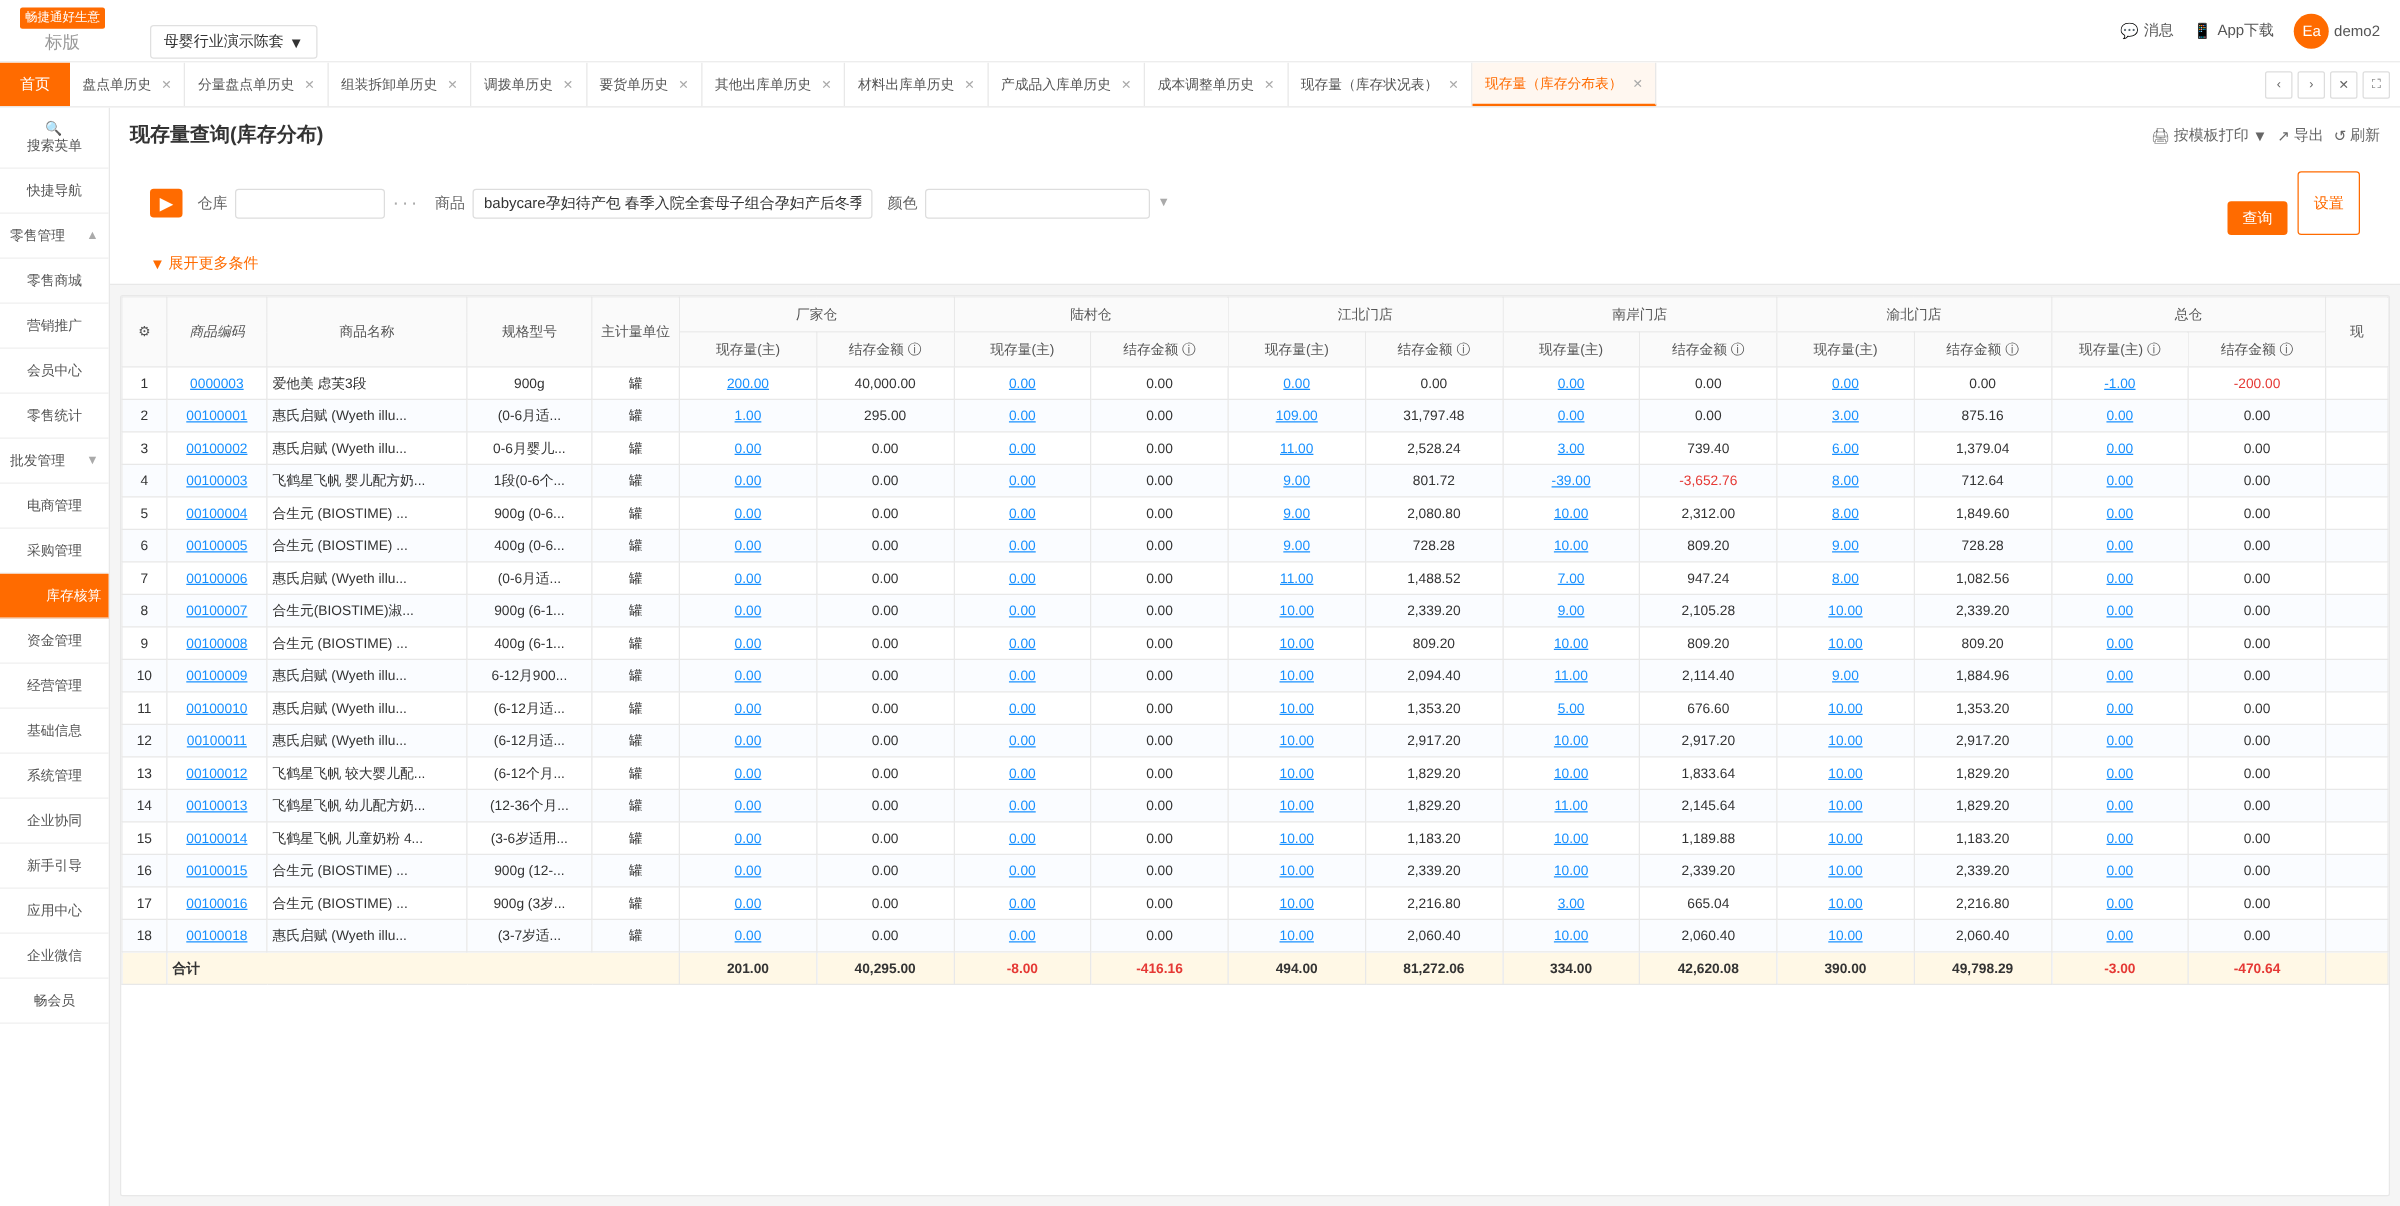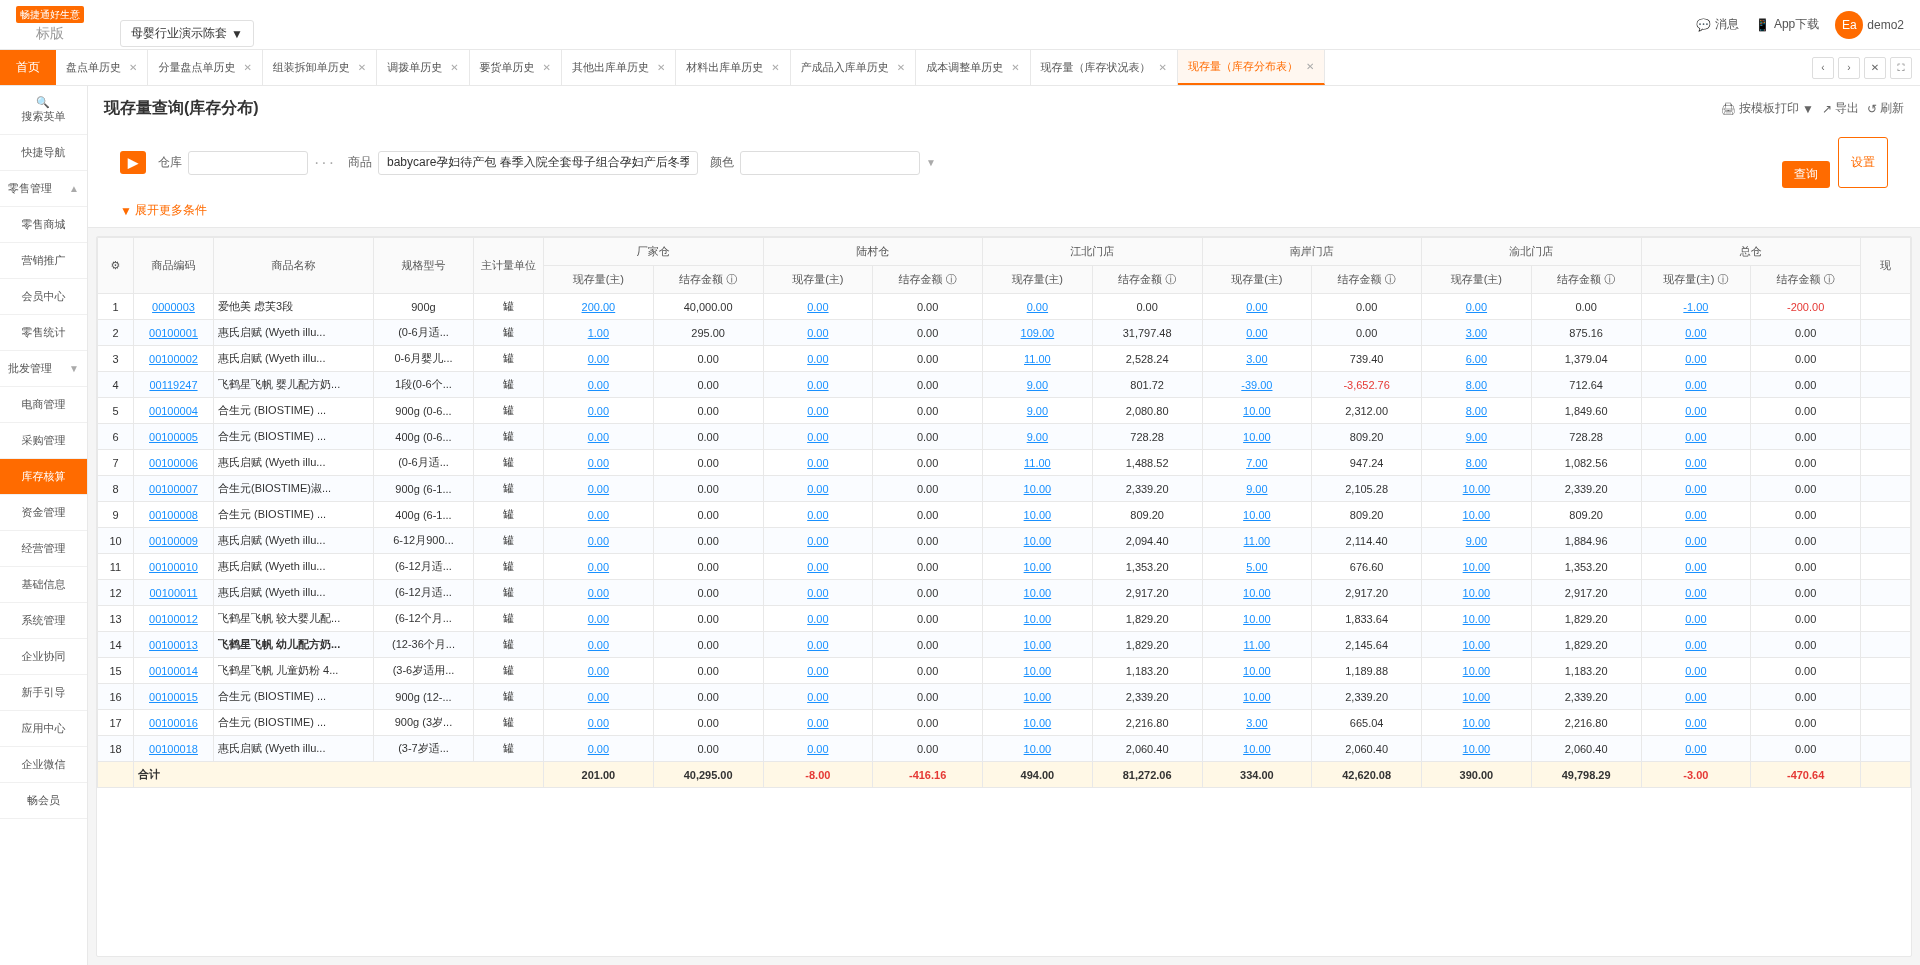--- a/index.html
+++ b/index.html
@@ -118,20 +118,21 @@
       padding: 10px 6px;
       text-align: center;
       cursor: pointer;
       font-size: 11px;
       color: #555;
       border-bottom: 1px solid #f0f0f0;
     }
     .sidebar-item.active {
       background: #ff6b00;
       color: white;
+      text-align: right;
     }
     .sidebar-item.has-arrow {
       display: flex;
       align-items: center;
       justify-content: space-between;
       padding: 10px 8px;
     }
     .sidebar-arrow { font-size: 10px; color: #aaa; }
 
     
@@ -510,21 +511,21 @@
           <span>展开更多条件</span>
         </span>
       </div>
     </div>
 
     <div class="table-container">
       <table>
         <thead>
           <tr>
             <th rowspan="2" style="width:36px;">⚙</th>
-            <th rowspan="2" style="width:80px;">商品编码</th>
+            <th rowspan="2" style="width:80px;font-style:italic;">商品编码</th>
             <th rowspan="2" style="width:160px;">商品名称</th>
             <th rowspan="2" style="width:100px;">规格型号</th>
             <th rowspan="2" style="width:70px;">主计量单位</th>
             <th colspan="2" class="group-header">厂家仓</th>
             <th colspan="2" class="group-header">陆村仓</th>
             <th colspan="2" class="group-header">江北门店</th>
             <th colspan="2" class="group-header">南岸门店</th>
             <th colspan="2" class="group-header">渝北门店</th>
             <th colspan="2" class="group-header">总仓</th>
             <th rowspan="2" style="width:50px;">现</th>
@@ -600,21 +601,21 @@
     <td class="link">3.00</td>
     <td class="">739.40</td>
     <td class="link">6.00</td>
     <td>1,379.04</td>
     <td class="link">0.00</td>
     <td class="">0.00</td>
     <td></td>
   </tr>
             <tr>
     <td>4</td>
-    <td class="link">00119247</td>
+    <td class="link">00100003</td>
     <td class="text-left" style="max-width:160px;overflow:hidden;text-overflow:ellipsis;">飞鹤星飞帆 婴儿配方奶...</td>
     <td>1段(0-6个...</td>
     <td>罐</td>
     <td class="link">0.00</td>
     <td>0.00</td>
     <td class="link">0.00</td>
     <td>0.00</td>
     <td class="link">9.00</td>
     <td>801.72</td>
     <td class="link red">-39.00</td>
@@ -801,21 +802,21 @@
     <td class="">1,833.64</td>
     <td class="link">10.00</td>
     <td>1,829.20</td>
     <td class="link">0.00</td>
     <td class="">0.00</td>
     <td></td>
   </tr>
             <tr>
     <td>14</td>
     <td class="link">00100013</td>
-    <td class="text-left" style="max-width:160px;overflow:hidden;text-overflow:ellipsis;font-weight:bold;">飞鹤星飞帆 幼儿配方奶...</td>
+    <td class="text-left" style="max-width:160px;overflow:hidden;text-overflow:ellipsis;">飞鹤星飞帆 幼儿配方奶...</td>
     <td>(12-36个月...</td>
     <td>罐</td>
     <td class="link">0.00</td>
     <td>0.00</td>
     <td class="link">0.00</td>
     <td>0.00</td>
     <td class="link">10.00</td>
     <td>1,829.20</td>
     <td class="link">11.00</td>
     <td class="">2,145.64</td>

